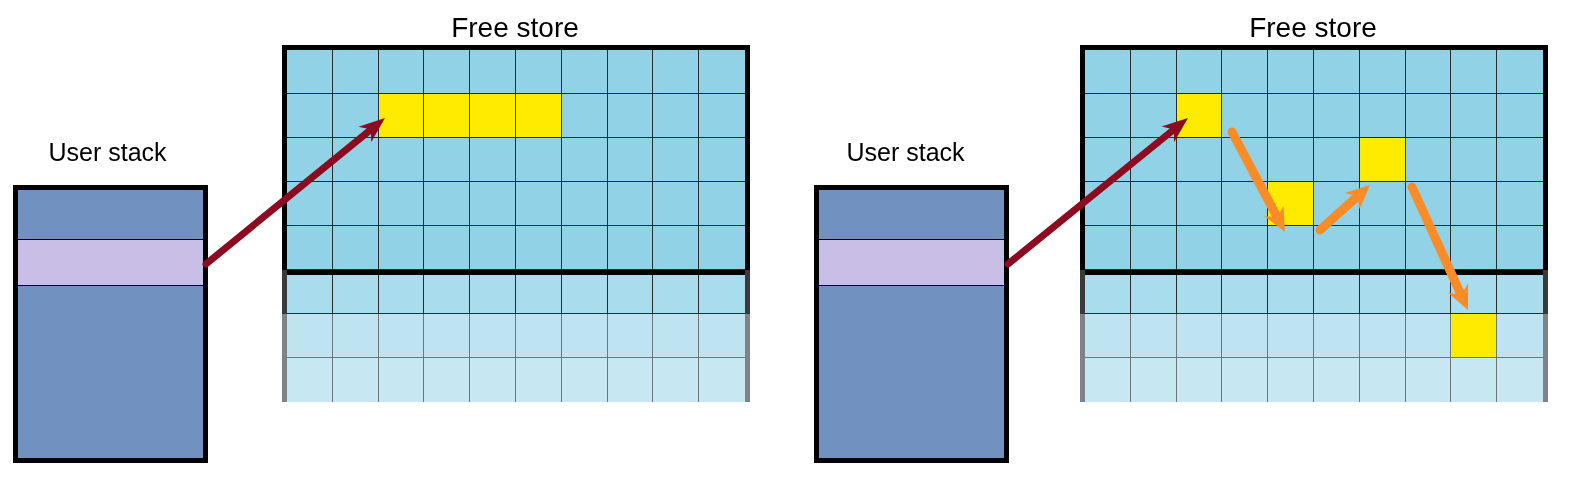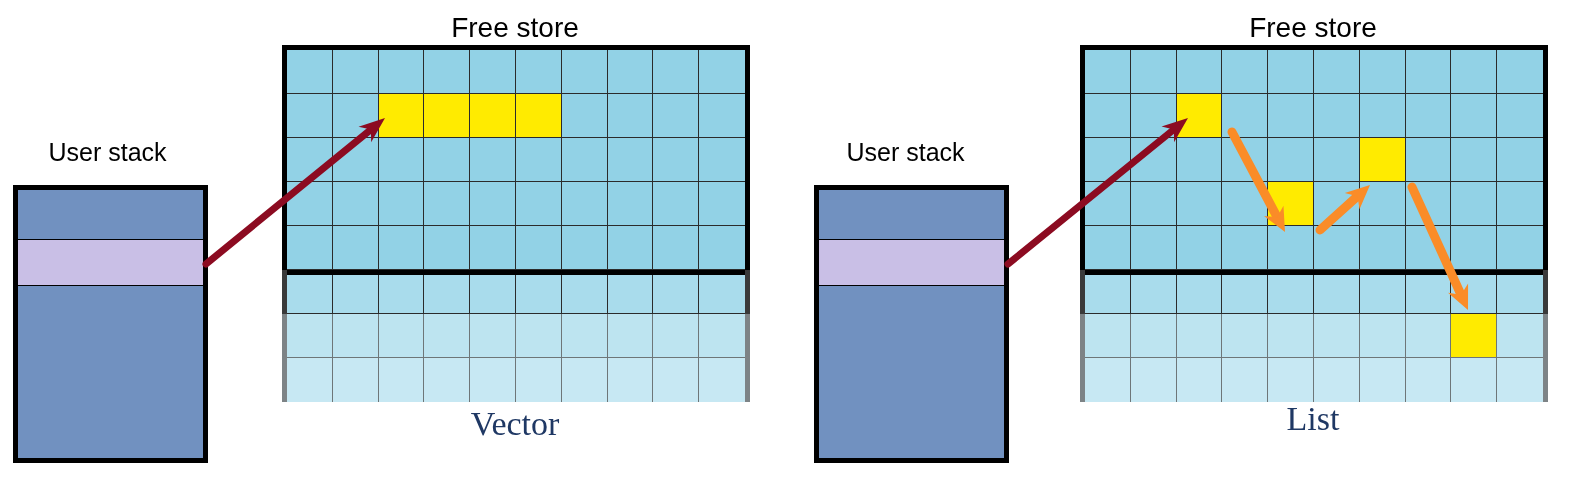--- a/index.html
+++ b/index.html
@@ -200,21 +200,20 @@
       <div class="grid-frame-fade" style="left: -5px; top: 264px; width: 468px; height: 88px; border-left-color: rgb(125, 131, 134); border-right-color: rgb(125, 131, 134);"></div>
     </div>
 
   <svg class="arrow-svg" id="vec-arrows" viewBox="0 0 797 488">
       <g>
         <line x1="206" y1="264" x2="371.90383814368954" y2="128.68178564816384" stroke="#8c0b21" stroke-width="7" stroke-linecap="round"></line>
         <path d="M 385 118 L 371.1726419063649 142.1827245807908 L 370.89644107781953 129.50346146725337 L 358.5314754588337 126.68430818279025 Z" fill="#8c0b21"></path>
       </g>
     </svg>
 
-  <div class="caption" style="left:360px; top:405px; width:310px;">Vector</div>
 </div>
 
 <div class="panel" id="panel-list">
 
   <div class="freestore-title" style="left:355px; top:12px; width:320px;">Free store</div>
 
   <div class="userstack-title" style="left:0px; top:138px; width:215px;">User stack</div>
 
   <div class="stack" id="lst-stack" style="left:16px; top:185px; width:195px; height:278px;">
     <div class="stack-seg" style="height:50px; background:#7191c0;"></div>
@@ -320,14 +319,13 @@
       <g>
         <line x1="522" y1="230" x2="560.4046113185442" y2="195.43584981331023" stroke="#fa8c28" stroke-width="9" stroke-linecap="round"></line>
         <path d="M 572 185 L 561.5195525379149 209.23138916765762 L 559.5126583430476 196.23860749125717 L 546.8023284422211 192.87891795021997 Z" fill="#fa8c28"></path>
       </g>
       <g>
         <line x1="614" y1="187" x2="663.5359785772526" y2="295.80223866075136" stroke="#fa8c28" stroke-width="9" stroke-linecap="round"></line>
         <path d="M 670 310 L 650.0441096873288 292.7152540710419 L 663.0387461601183 294.71010317311686 L 670.0665936272948 283.5993264235777 Z" fill="#fa8c28"></path>
       </g>
     </svg>
 
-  <div class="caption" style="left:360px; top:400px; width:310px;">List</div>
 </div>
 
 </body></html>

